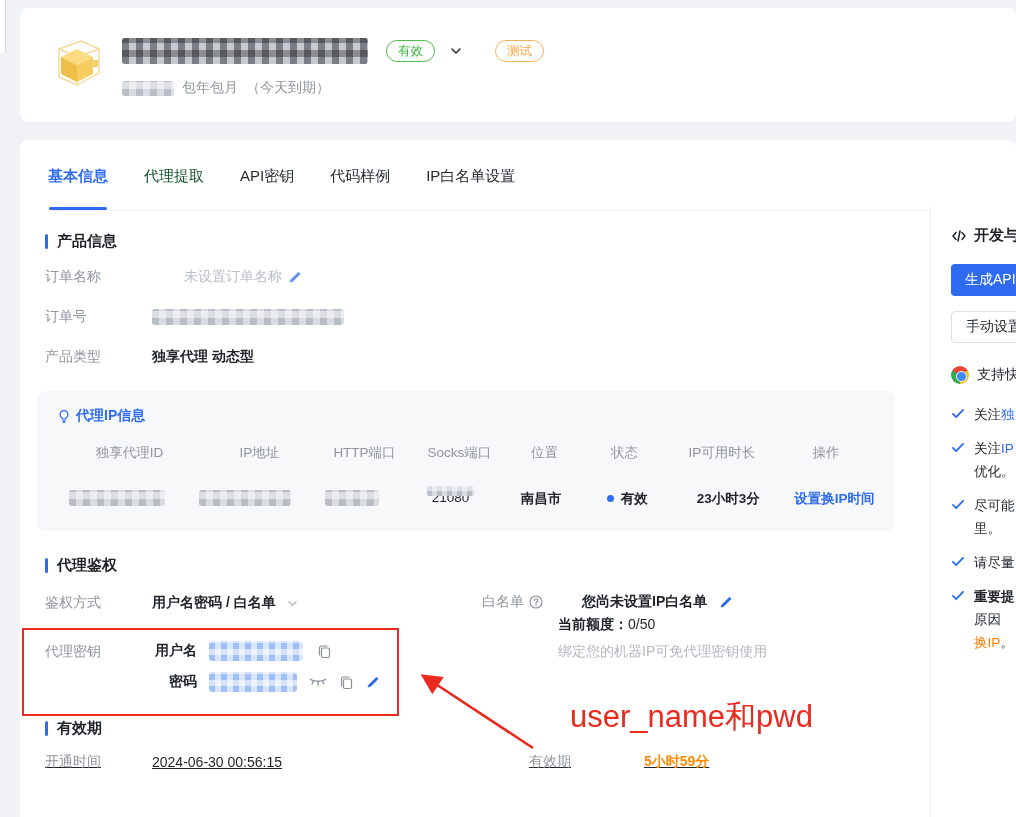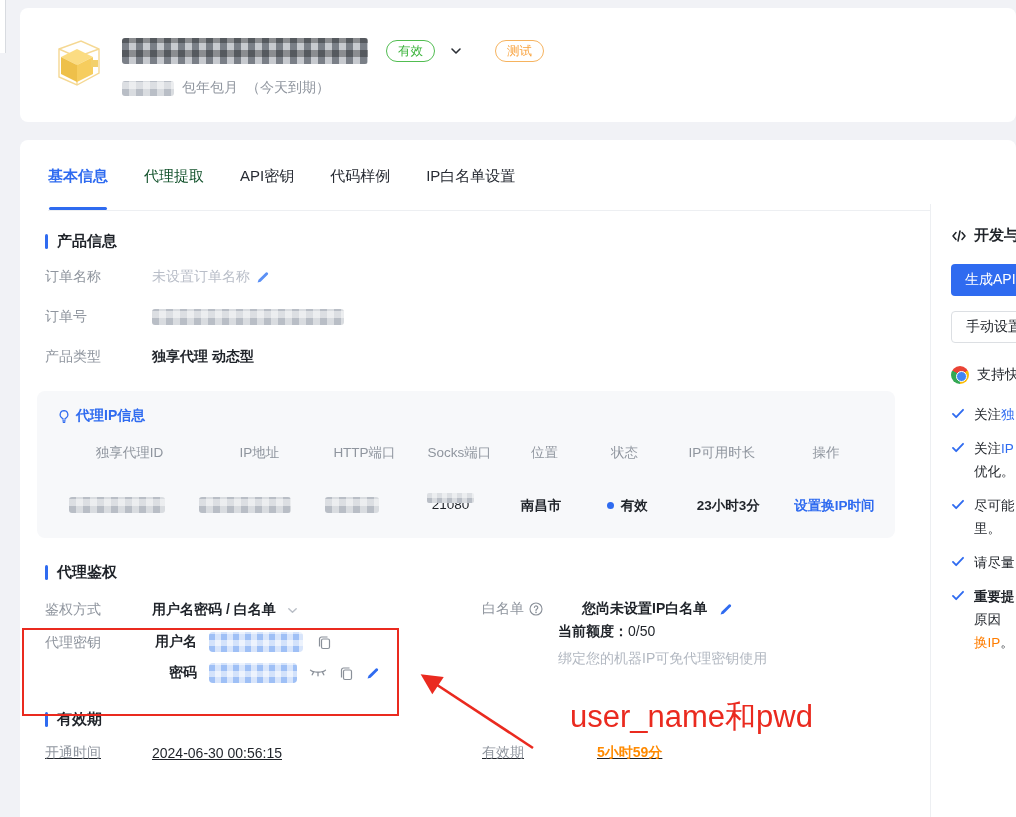--- a/index.html
+++ b/index.html
@@ -54,60 +54,60 @@
   .tab.active { color:#2f6bf0; font-weight:bold; }
   .tab.active::after { content:""; position:absolute; left:1px; right:1px; bottom:0;
     height:3px; border-radius:3px; background:#2f6bf0; }
   .tab.highlight { color:#14532d; }
 
   .content { padding-left:25px; }
   .section-title { display:flex; align-items:center; gap:9px;
     font-size:15px; font-weight:bold; margin-top:21px; }
   .section-title::before { content:""; width:3px; height:15px; border-radius:2px; background:#2f6bf0; }
 
-  .grid2 { display:flex; }
+  .grid2 { display:flex;gap:47px; }
   .colL { width:437px; flex:none; }
   .colR { flex:1; }
   .frow { display:flex; align-items:center; height:40px; }
   .flabel { width:107px; flex:none; color:#8f959e; }
   .flabel.w2 { width:115px; }
-  .muted { color:#b9bec8; }
+  .muted { color:#b9bec8;margin-left:32px; }
   .strong { font-weight:bold; }
   .link { color:#2f6bf0; cursor:pointer; }
   .green-txt { color:#27b26b; font-weight:bold; }
   .orange-txt { color:#ff8a00; }
   .icon-btn { display:inline-flex; align-items:center; cursor:pointer; }
   .ml6 { margin-left:6px; } .ml10 { margin-left:10px; } .ml12 { margin-left:12px; } .ml14 { margin-left:14px; }
 
   .bw-block { display:flex; align-items:flex-start; padding-top:8px; }
   .bw-lines div { line-height:24px; }
 
   
   .ipbox { margin:14px 0 0 -8px; width:858px; background:#f7f8fa; border-radius:8px;
     padding:16px 20px 22px; }
   .ipbox-head { display:flex; align-items:center; gap:5px; color:#2f6bf0;
     font-weight:bold; font-size:14px; }
   .iprow { display:flex; margin-top:19px; }
   .ipc { text-align:center; font-size:13.5px; }
   .iprow.head .ipc { color:#8f959e; }
-  .iprow.data { margin-top:35px; font-size:14px;gap:20px; }
+  .iprow.data { margin-top:28px; font-size:14px;gap:20px; }
   .c1{width:145px;} .c2{width:115px;} .c3{width:95px;} .c4{width:95px;}
   .c5{width:75px;} .c6{width:85px;} .c7{width:110px;} .c8{width:98px;}
   .dot { display:inline-block; width:7px; height:7px; border-radius:50%;
     background:#2f6bf0; margin-right:7px; vertical-align:1px; }
   .socks-wrap { position:relative; display:inline-block; }
   .half-censor { position:absolute; left:-5px; right:-5px; top:-4px; height:10px;
     border-radius:2px;
     background-image:
       repeating-linear-gradient(0deg, rgba(255,255,255,0) 0 5px, rgba(255,255,255,.5) 5px 10px),
       repeating-linear-gradient(90deg, #b9bec6 0 5px, #d9dce0 5px 10px); }
 
   
   .auth-wrap { display:flex; margin-top:6px;justify-content:space-between; }
-  .key-row { display:flex; align-items:flex-start; }
+  .key-row { display:flex; align-items:flex-start; margin-top:16px; }
   .key-lines { display:flex; flex-direction:column; gap:11px; }
   .kline { display:flex; align-items:center; height:20px; }
   .klabel { width:45px; text-align:right; font-weight:bold; flex:none; }
   .pill { height:20px; }
   .wl-line { display:flex; align-items:center; margin-top:12px; }
   .wl-label { width:100px; flex:none; color:#8f959e; display:inline-flex; align-items:center; gap:5px; }
   .wl-sub { margin-left:76px; line-height:27px; }
   .hint { color:#b2b8c1; }
 
   

